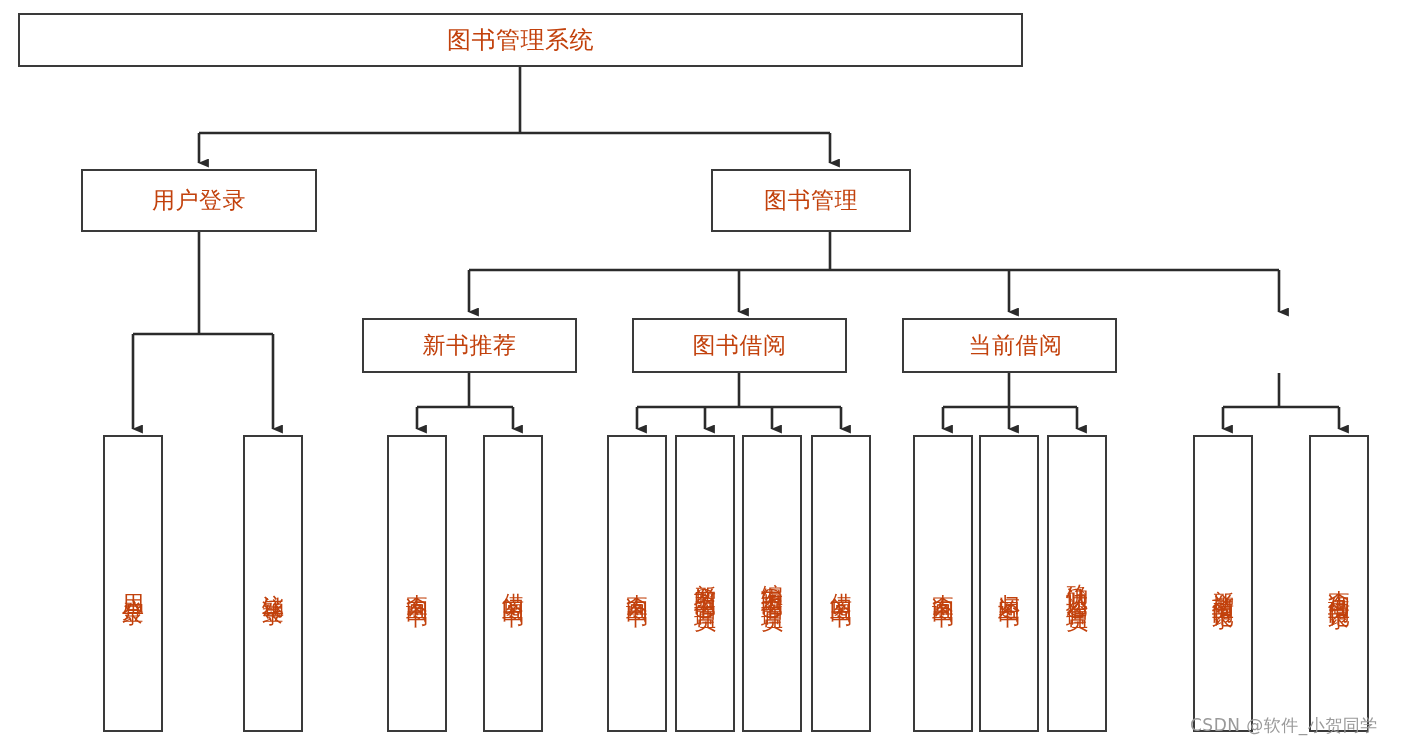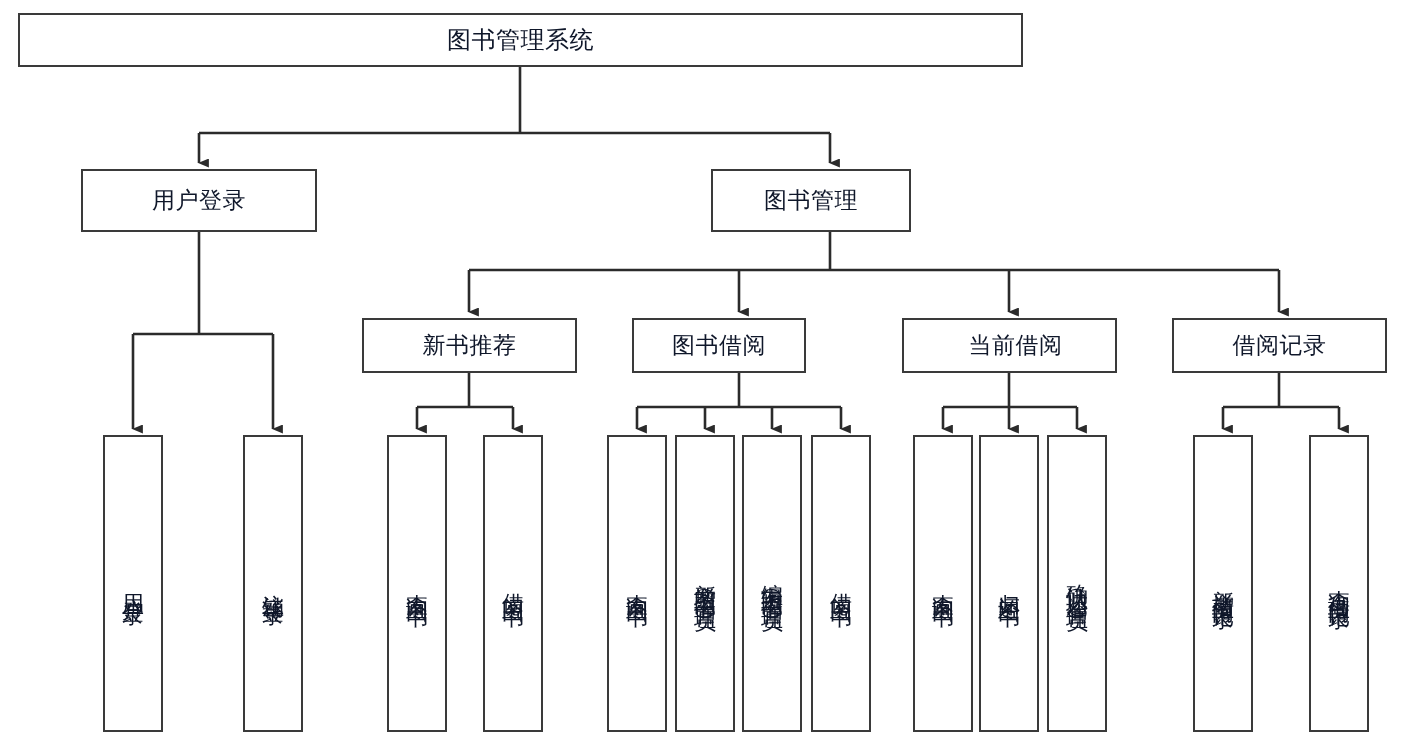--- a/index.html
+++ b/index.html
@@ -37,21 +37,21 @@
     display: flex;
     align-items: center;
     justify-content: center;
     z-index: 2;
   }
   .node .label {
     display: block;
     text-align: center;
     line-height: 1.0;
     white-space: nowrap;
-    color: #0f172a;
+    color: #c2410c;
   }
   
   .node.horiz .label {
     font-size: 23px;
     letter-spacing: 0.5px;
   }
   .node.root .label {
     font-size: 24px;
   }
   
@@ -142,31 +142,28 @@
   </div>
 
   <div class="node horiz" style="left:711px; top:169px; width:200px; height:63px;">
     <span class="label">图书管理</span>
   </div>
 
   <div class="node horiz" style="left:362px; top:318px; width:215px; height:55px;justify-content:center;">
     <span class="label">新书推荐</span>
   </div>
 
-  <div class="node horiz" style="left:632px; top:318px; width:174px; height:55px;">
+  <div class="node horiz" style="left:632px; top:318px; width:215px; height:55px;">
     <span class="label">图书借阅</span>
   </div>
 
   <div class="node horiz" style="left:902px; top:318px; width:215px; height:55px;padding-left:12px;">
     <span class="label">当前借阅</span>
   </div>
 
-  <div class="node horiz" style="left:1172px; top:318px; width:215px; height:55px;">
-    <span class="label">借阅记录</span>
-  </div>
 
   <div class="node vert" style="left:103px; top:435px; width:60px; height:297px;">
     <span class="label">用户登录</span>
   </div>
 
   <div class="node vert" style="left:243px; top:435px; width:60px; height:297px;">
     <span class="label">注销登录</span>
   </div>
 
   <div class="node vert" style="left:387px; top:435px; width:60px; height:297px;">
@@ -206,14 +203,15 @@
   </div>
 
   <div class="node vert" style="left:1193px; top:435px; width:60px; height:297px;">
     <span class="label">新增借阅记录</span>
   </div>
 
   <div class="node vert" style="left:1309px; top:435px; width:60px; height:297px;">
     <span class="label">查询借阅记录</span>
   </div>
 
+  <div id="watermark" style="left:1190px; top:714px;">CSDN @软件_小贺同学</div>
 
 </div>
 
 </body></html>

